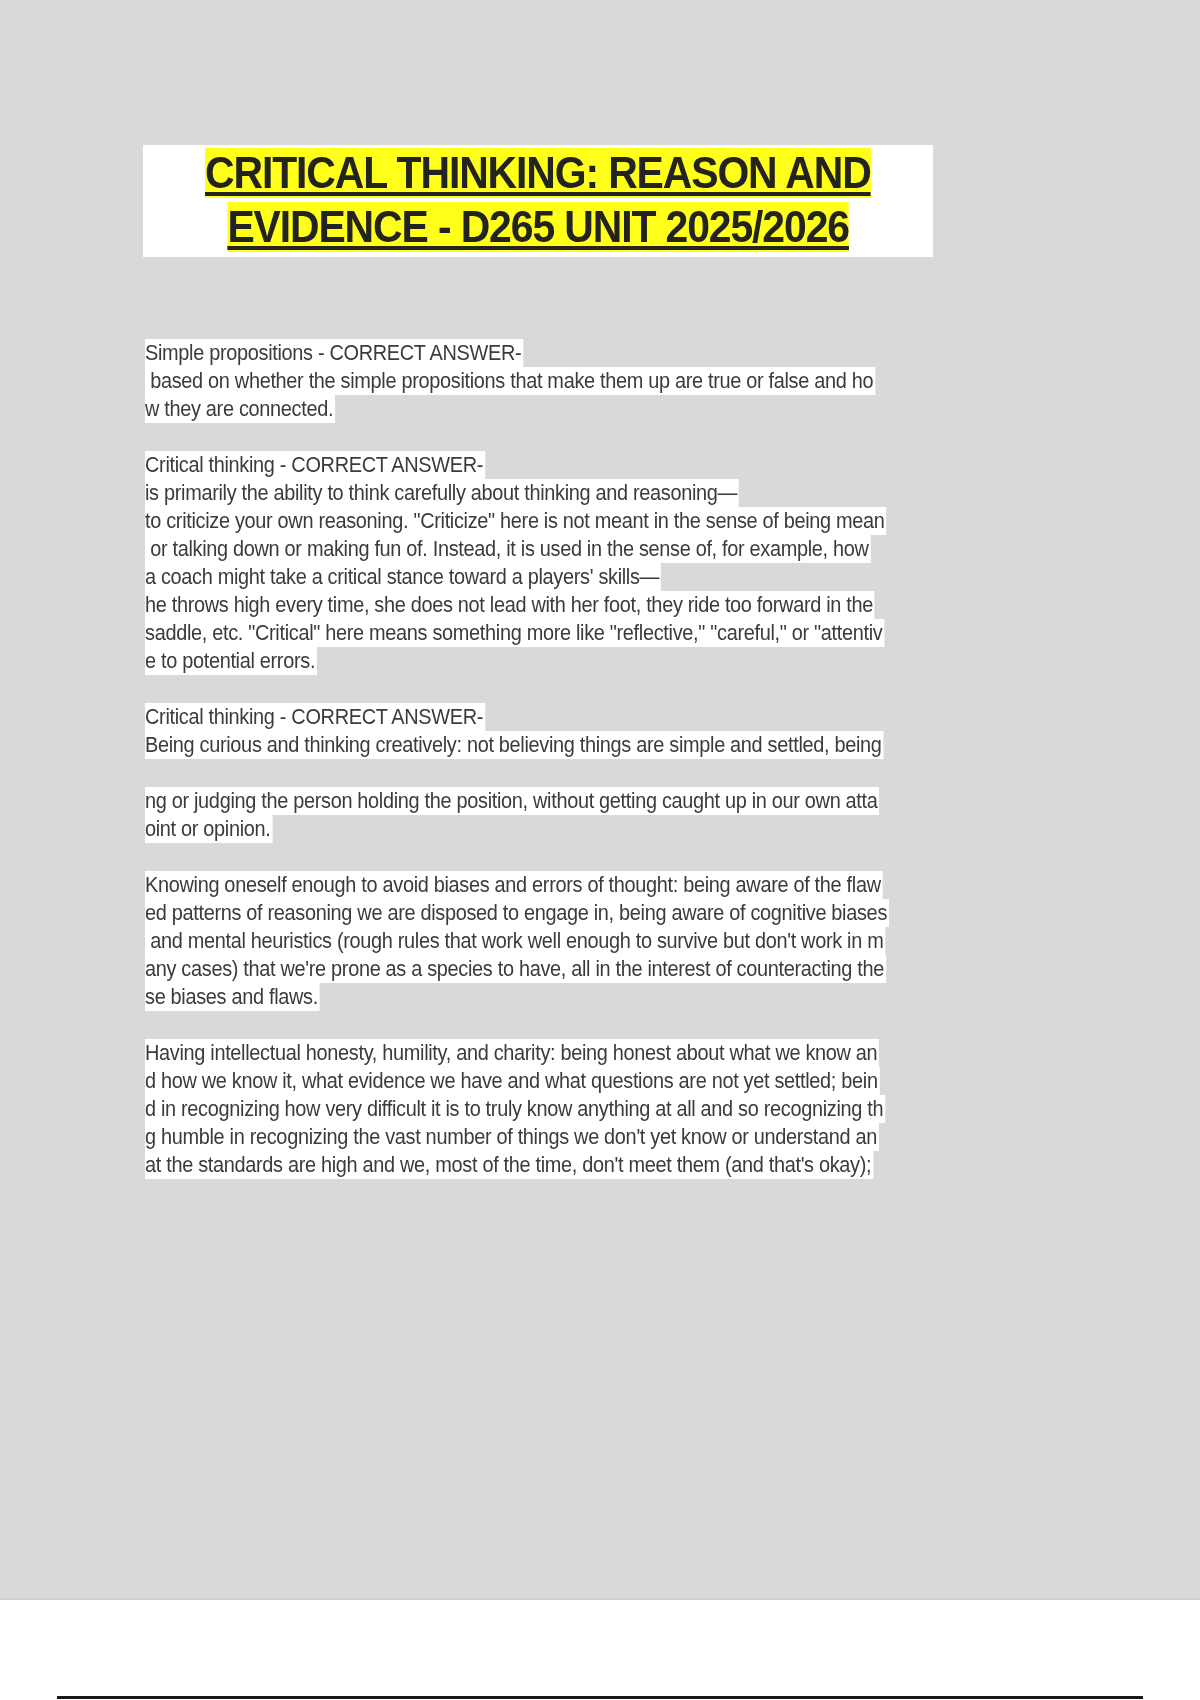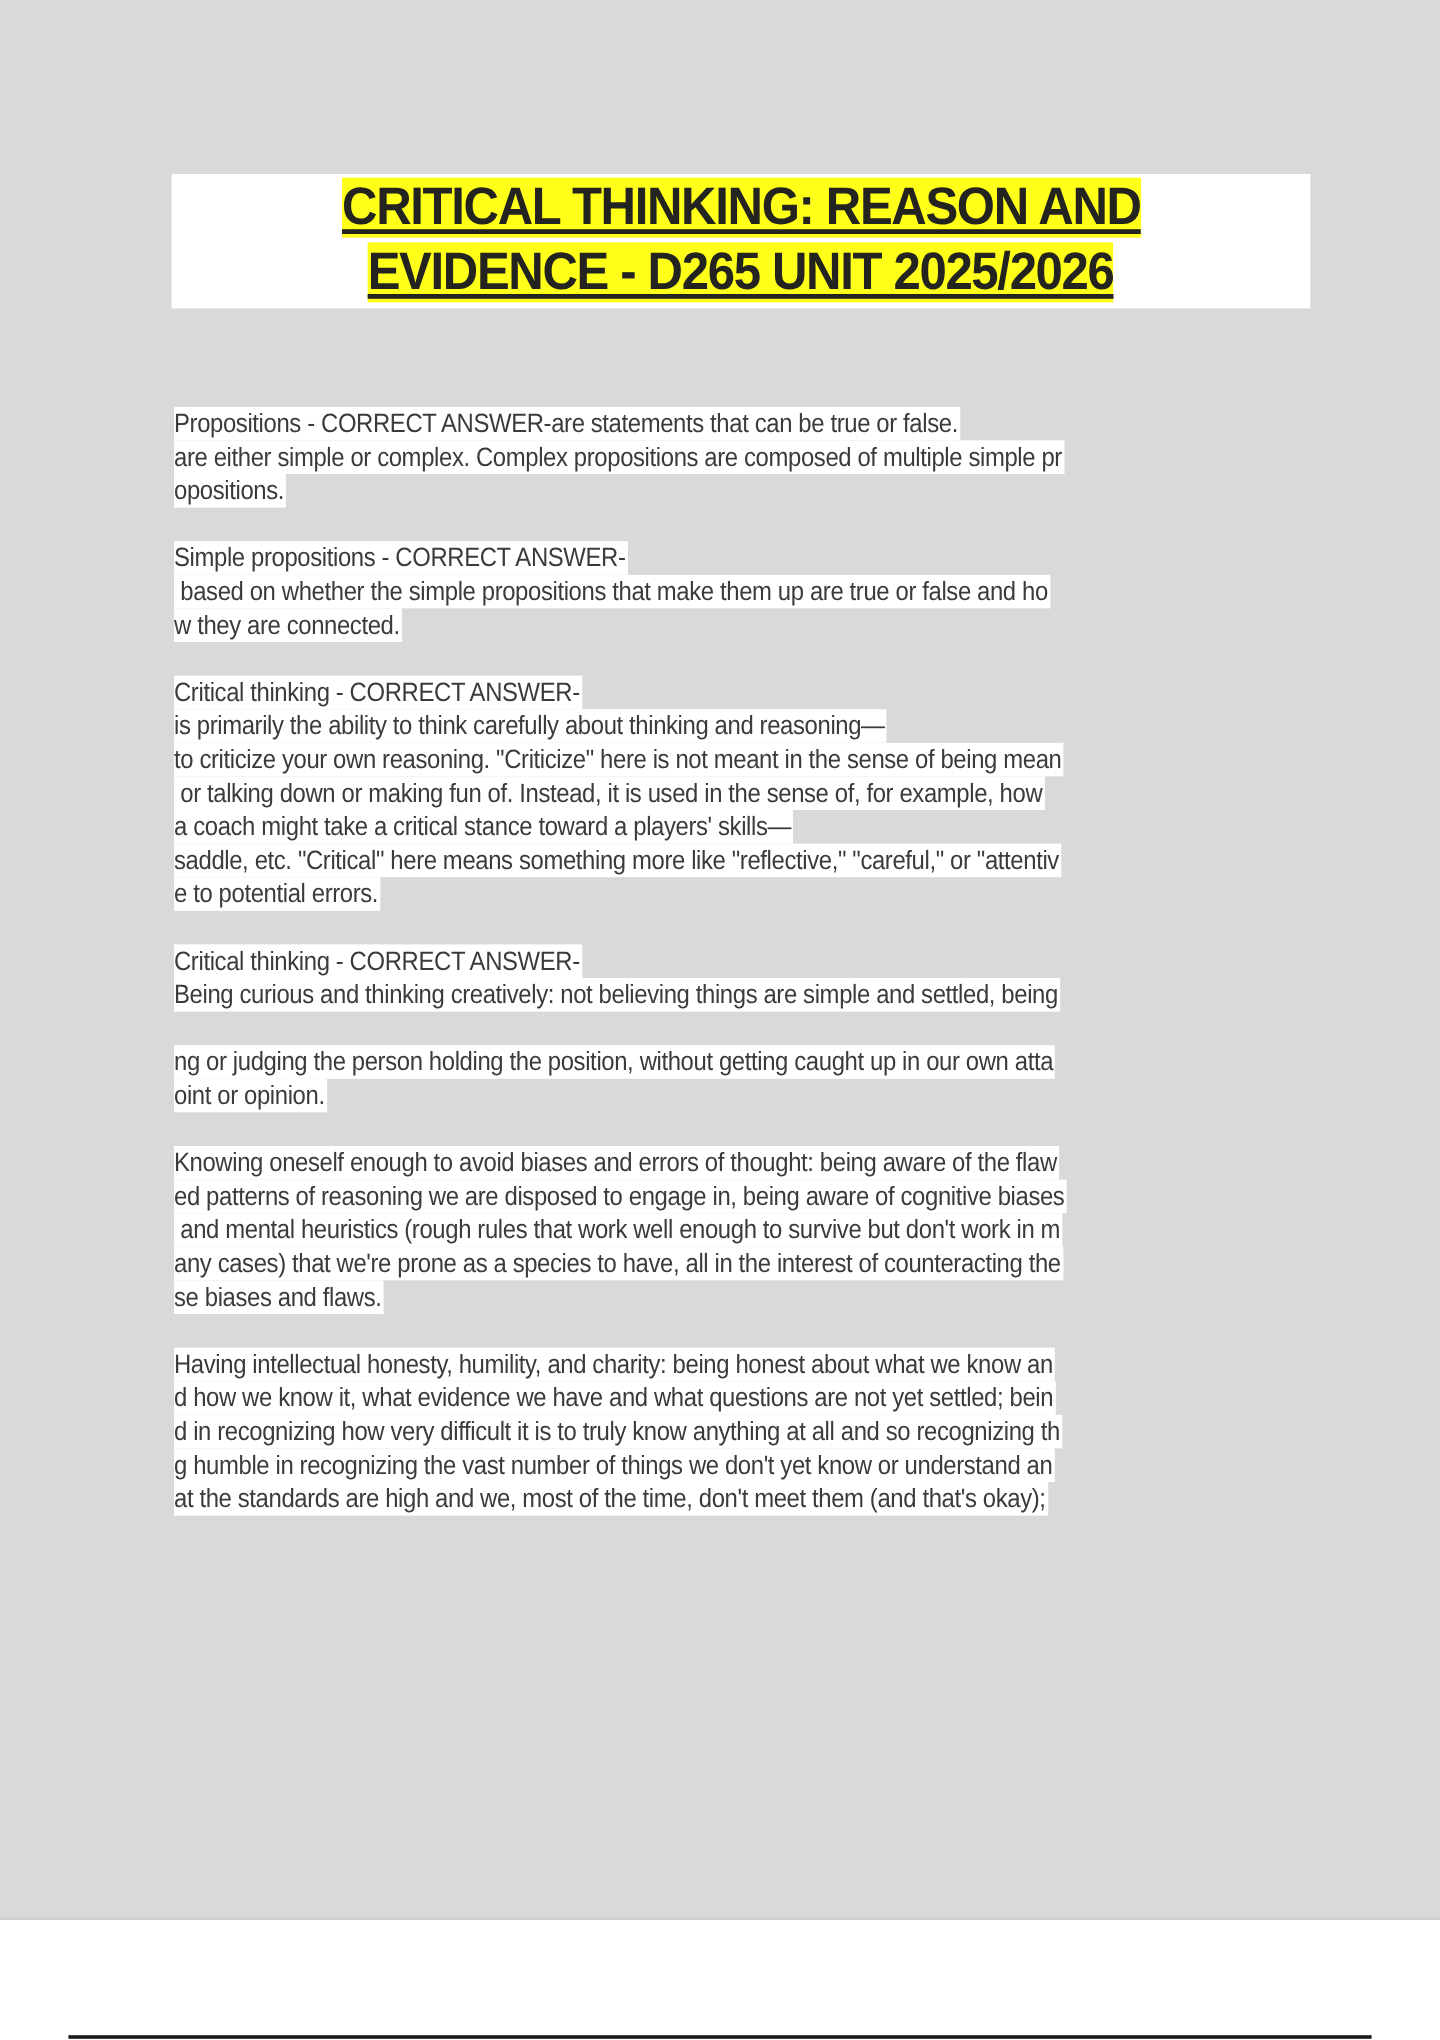--- a/index.html
+++ b/index.html
@@ -20,21 +20,21 @@
       top: 0;
       width: 1200px;
       height: 1598px;
       background: #d9d9da;
       border-bottom: 2px solid #cfcfd0;
     }
     .title-box {
       position: absolute;
       left: 143px;
       top: 145px;
-      width: 949px;
+      width: 790px;
       height: 112px;
       background: #ffffff;
       text-align: center;
     }
     .title-line {
       display: inline-block;
       font-family: "Liberation Sans", sans-serif;
       font-weight: bold;
       font-size: 44px;
       line-height: 50px;
@@ -93,38 +93,34 @@
     <div>
       <span class="title-line l1">CRITICAL THINKING: REASON AND</span>
     </div>
     <div>
       <span class="title-line l2">EVIDENCE - D265 UNIT 2025/2026</span>
     </div>
   </div>
 
   <div class="body-area">
 
-    <div class="para">
-      <div class="line"><span>Propositions - CORRECT ANSWER-are statements that can be true or false.</span></div>
-      <div class="line"><span>are either simple or complex. Complex propositions are composed of multiple simple pr</span></div>
-      <div class="line"><span>opositions.</span></div>
-    </div>
 
     <div class="para">
       <div class="line"><span>Simple propositions - CORRECT ANSWER-</span></div>
       <div class="line"><span> based on whether the simple propositions that make them up are true or false and ho</span></div>
       <div class="line"><span>w they are connected.</span></div>
     </div>
 
     <div class="para">
       <div class="line"><span>Critical thinking - CORRECT ANSWER-</span></div>
       <div class="line"><span>is primarily the ability to think carefully about thinking and reasoning—</span></div>
       <div class="line"><span>to criticize your own reasoning. "Criticize" here is not meant in the sense of being mean</span></div>
       <div class="line"><span> or talking down or making fun of. Instead, it is used in the sense of, for example, how</span></div>
       <div class="line"><span>a coach might take a critical stance toward a players' skills—</span></div>
+      <div class="line"><span>he throws high every time, she does not lead with her foot, they ride too forward in the</span></div>
       <div class="line"><span>saddle, etc. "Critical" here means something more like "reflective," "careful," or "attentiv</span></div>
       <div class="line"><span>e to potential errors.</span></div>
     </div>
 
     <div class="para">
       <div class="line"><span>Critical thinking - CORRECT ANSWER-</span></div>
       <div class="line"><span>Being curious and thinking creatively: not believing things are simple and settled, being</span></div>
     </div>
 
     <div class="para">

